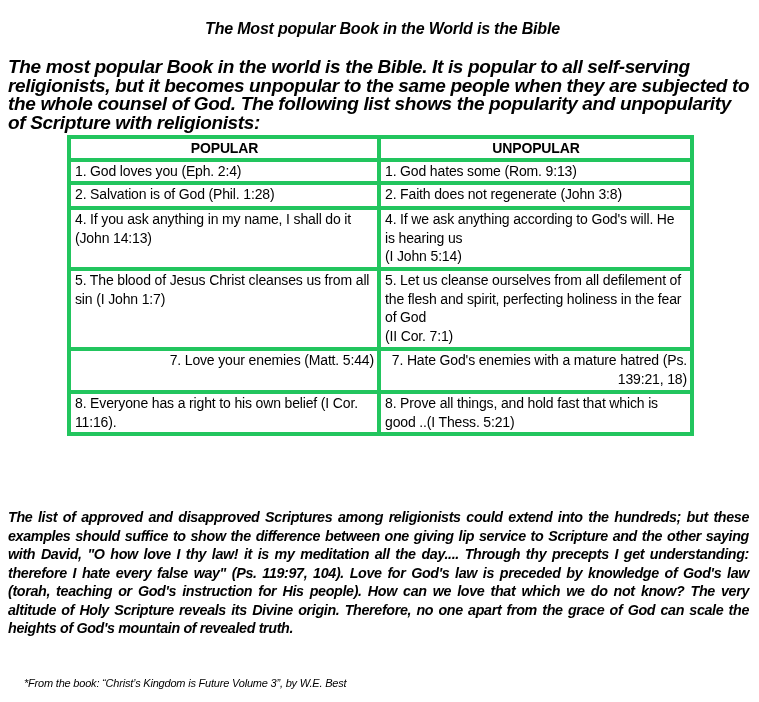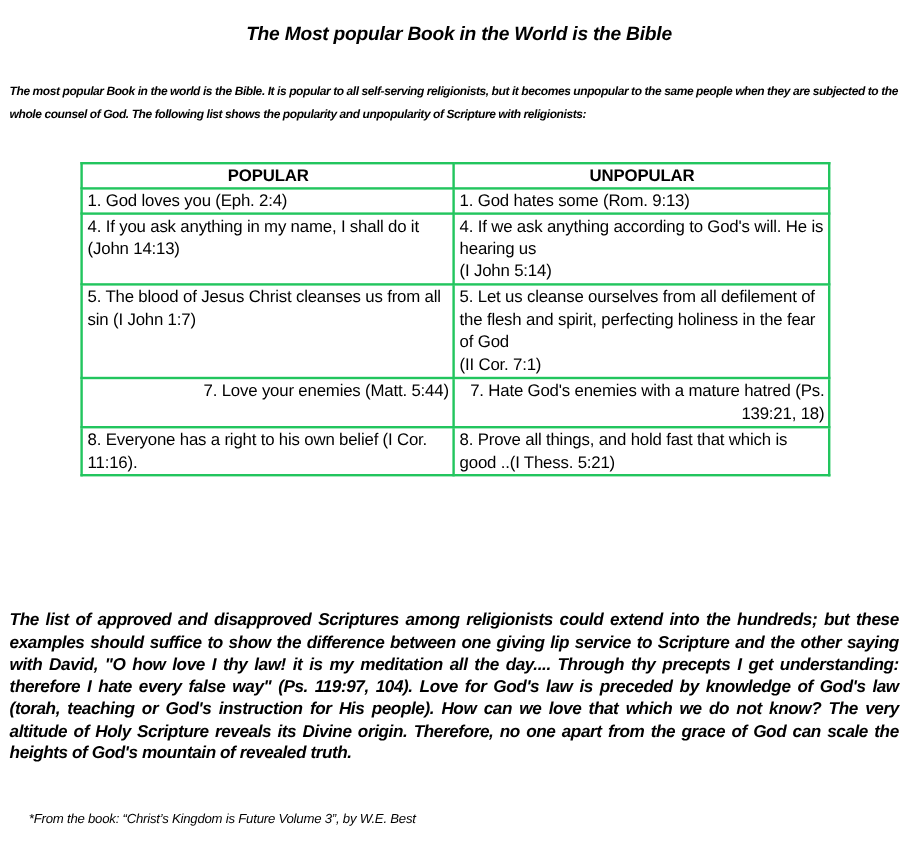--- a/index.html
+++ b/index.html
@@ -24,44 +24,44 @@
       font-weight: bold;
       font-style: italic;
       font-size: 16px;
       line-height: 20px;
       letter-spacing: -0.2px;
       margin-left: 40px;
     }
     .intro {
       position: absolute;
       left: 8px;
-      top: 68px;
+      top: 58px;
       width: 743px;
       font-weight: bold;
       font-style: italic;
-      font-size: 10px;
+      font-size: 19px;
       line-height: 18.5px;
       letter-spacing: -0.35px;
       text-align: left;
     }
     table.compare {
       position: absolute;
       left: 67px;
       top: 135px;
       width: 623px;
       border-collapse: collapse;
       table-layout: fixed;
       font-family: "Liberation Sans", sans-serif;
       font-size: 14px;
       line-height: 18.5px;
     }
     table.compare col.c1 { width: 310px; }
     table.compare col.c2 { width: 313px; }
     table.compare th, table.compare td {
-      border: 2px solid #22c55e;
+      border: 4px solid #22c55e;
       padding: 0 3px 0 4px;
       vertical-align: top;
       text-align: left;
       font-weight: normal;
       letter-spacing: -0.15px;
     }
     table.compare th {
       text-align: center;
       font-weight: bold;
       height: 19px;
@@ -115,20 +115,24 @@
     <tr>
       <th>POPULAR</th>
       <th>UNPOPULAR</th>
     </tr>
   </thead>
   <tbody>
     <tr class="r1">
       <td class="cell-text">1. God loves you (Eph. 2:4)</td>
       <td class="cell-text">1. God hates some (Rom. 9:13)</td>
     </tr>
+    <tr class="r2">
+      <td class="cell-text">2. Salvation is of God   (Phil. 1:28)</td>
+      <td class="cell-text">2. Faith does not regenerate (John 3:8)</td>
+    </tr>
     <tr class="r4">
       <td class="cell-text">4. If you ask anything in my name, I shall do it (John 14:13)</td>
       <td class="cell-text">4. If we ask anything according to God's will. He is hearing us
 (I John 5:14)</td>
     </tr>
     <tr class="r5">
       <td class="cell-text">5. The blood of Jesus Christ cleanses us from all sin (I John 1:7)</td>
       <td class="cell-text">5. Let us cleanse ourselves from all defilement of the flesh and spirit, perfecting holiness in the fear of God
 (II Cor. 7:1)</td>
     </tr>

